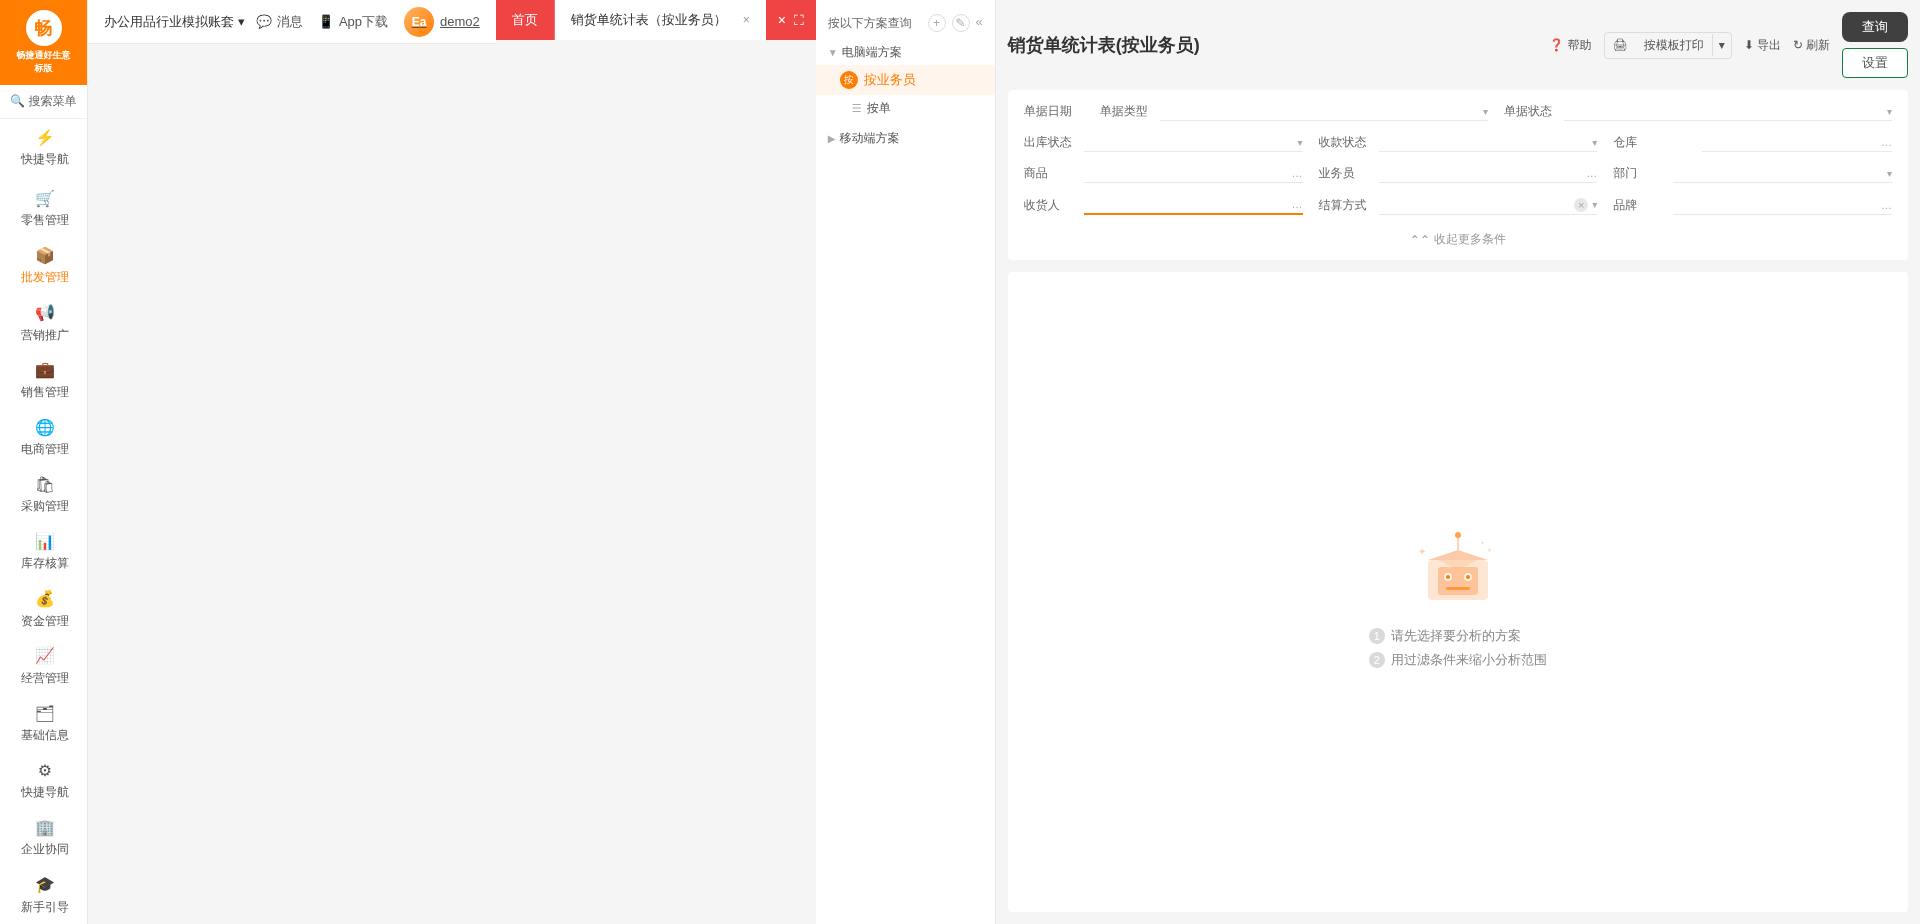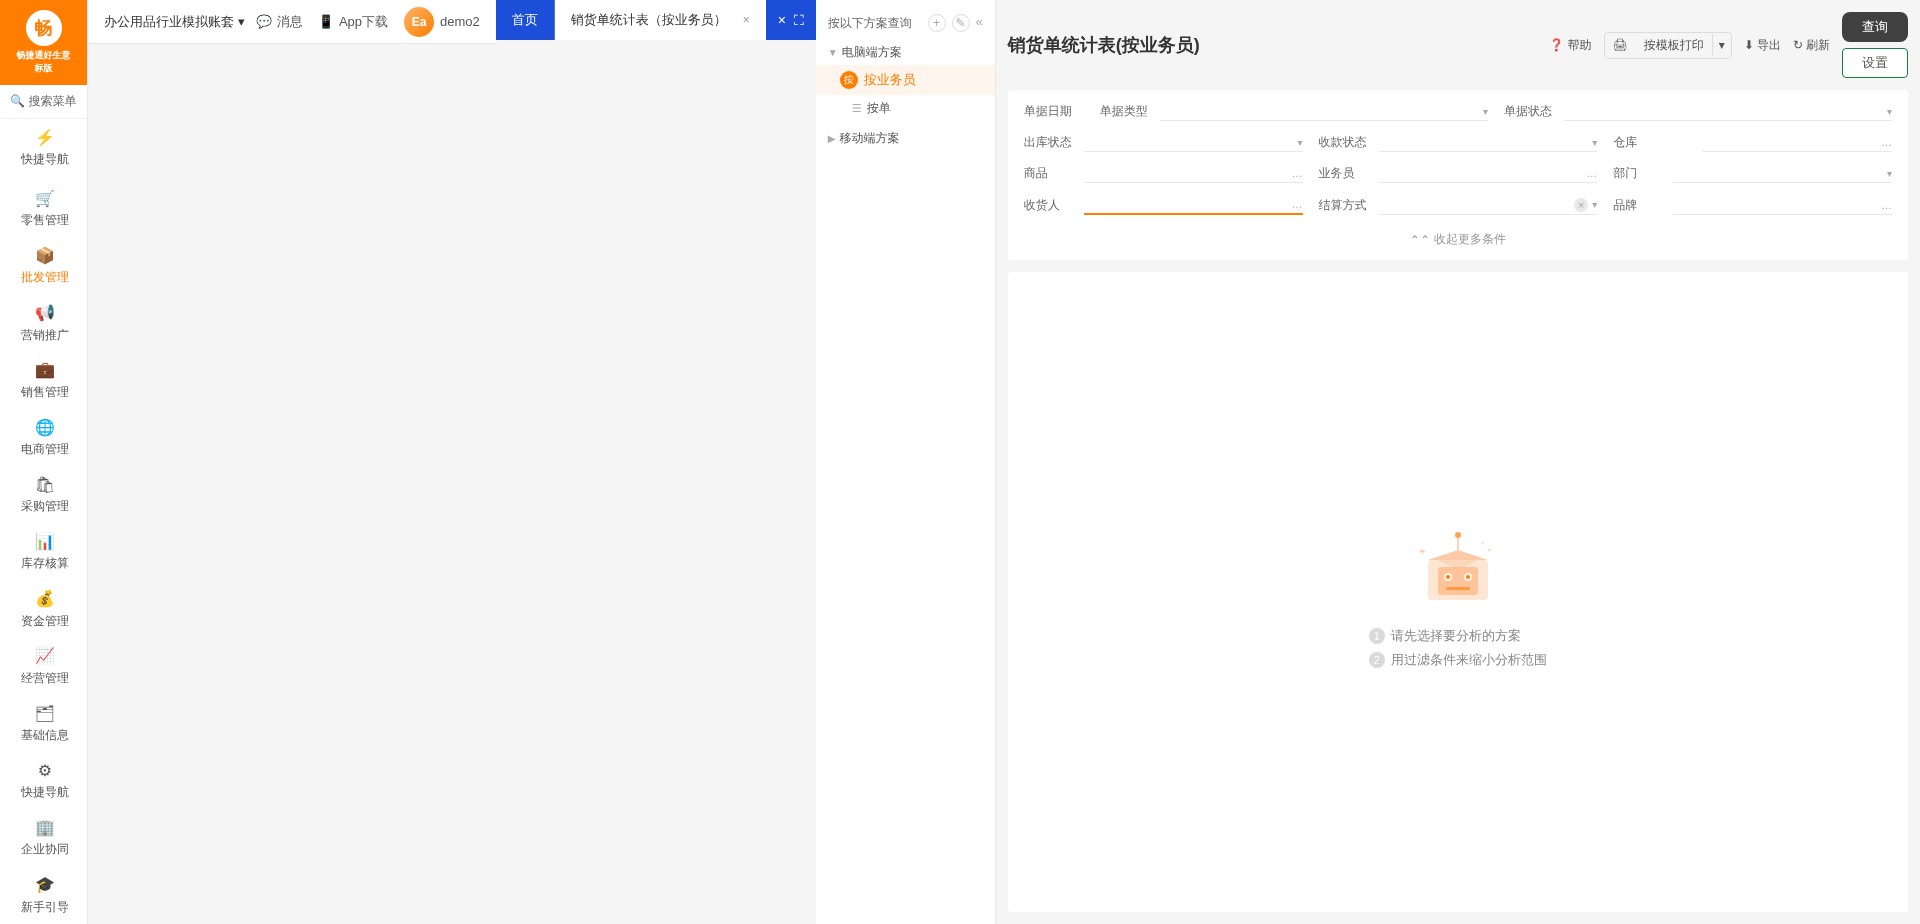--- a/index.html
+++ b/index.html
@@ -86,21 +86,21 @@
     .user-avatar {
       width: 30px; height: 30px; border-radius: 50%;
       background: linear-gradient(135deg, #ffb366, #ff7d00);
       display: flex; align-items: center; justify-content: center;
       color: #fff; font-size: 12px; font-weight: bold;
     }
 
     
     #tabbar {
       height: 40px;
-      background: #1d4ed8;
+      background: #ef4444;
       display: flex; align-items: center;
       padding: 0 0;
       flex-shrink: 0;
     }
     .tab-home {
       padding: 0 16px;
       height: 100%;
       display: flex; align-items: center;
       color: #fff; font-size: 13px;
       cursor: pointer;
@@ -413,21 +413,21 @@
     </span>
     <div class="topbar-right">
       <div class="topbar-btn">
         <span>💬</span>
         <span>消息</span>
       </div>
       <div class="topbar-btn">
         <span>📱</span>
         <span>App下载</span>
       </div>
-      <div class="topbar-btn" style="gap:6px;">
+      <div class="topbar-btn" style="gap:6px;text-decoration:underline;">
         <div class="user-avatar">
           <span>Ea</span>
         </div>
         <span>demo2</span>
       </div>
     </div>
   </div>
 
   <div id="tabbar">
     <div class="tab-home">

